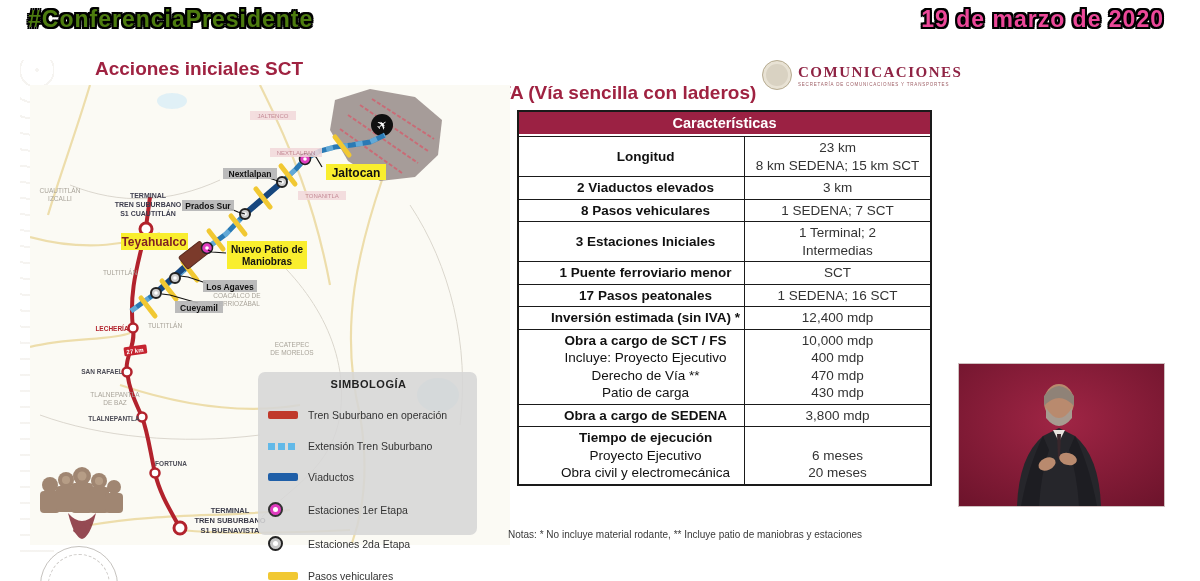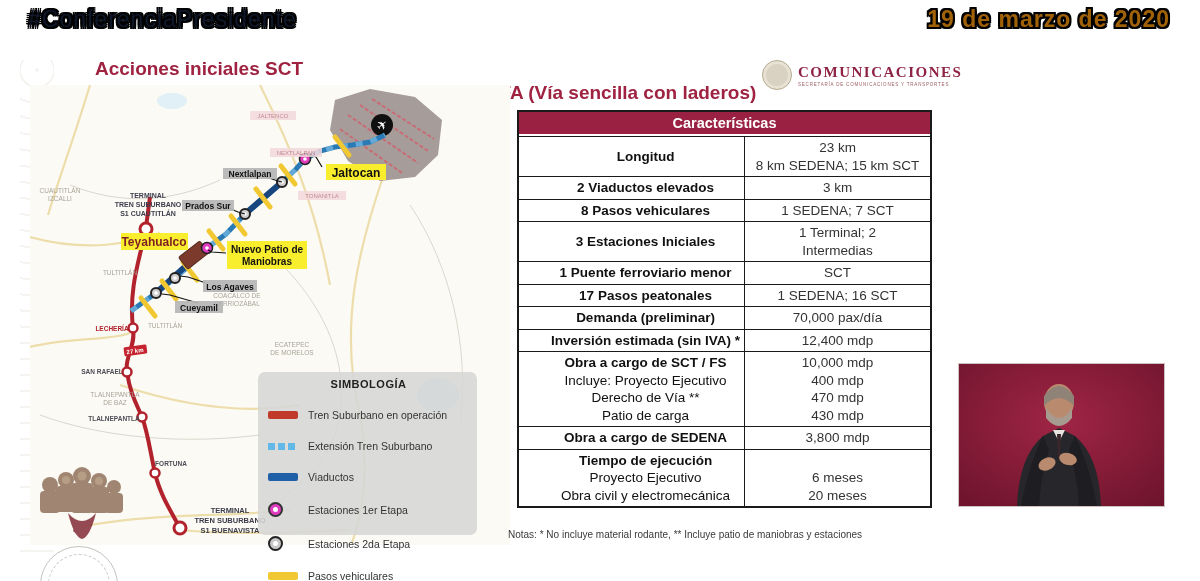--- a/index.html
+++ b/index.html
@@ -1,23 +1,23 @@
 <!DOCTYPE html>
 <html><head>
 <meta charset="utf-8">
 <style>
   html,body{margin:0;padding:0;}
   body{width:1200px;height:581px;overflow:hidden;background:#fff;
        font-family:"Liberation Sans",sans-serif;position:relative;}
   .abs{position:absolute;}
   
-  .hash{top:6px;left:28px;font-size:23px;font-weight:400;letter-spacing:1px;color:#0f172a;
+  .hash{top:6px;left:28px;font-size:23px;font-weight:700;letter-spacing:1px;color:#4d7c0f;
     text-shadow:-2px -2px 0 #000,2px -2px 0 #000,-2px 2px 0 #000,2px 2px 0 #000,
                  0 -2px 0 #000,0 2px 0 #000,-2px 0 0 #000,2px 0 0 #000;}
-  .dateTxt{top:6px;right:30px;font-size:23px;font-weight:800;letter-spacing:1px;color:#a16207;
+  .dateTxt{top:6px;right:36px;font-size:23px;font-weight:800;letter-spacing:1px;color:#ec4899;
     text-shadow:-2px -2px 0 #000,2px -2px 0 #000,-2px 2px 0 #000,2px 2px 0 #000,
                  0 -2px 0 #000,0 2px 0 #000,-2px 0 0 #000,2px 0 0 #000;}
   
   .title{top:57px;left:95px;color:#9f2241;font-size:19px;font-weight:600;line-height:24px;}
   
   .logo{top:60px;left:762px;display:flex;align-items:center;}
   .seal{width:28px;height:28px;border-radius:50%;background:#d9d2c2;border:1px solid #b9ae94;
         box-shadow:inset 0 0 0 3px #e8e2d4;margin-right:6px;}
   .logotxt{display:flex;flex-direction:column;}
   .logoname{font-family:"Liberation Serif",serif;font-weight:700;font-size:15px;
@@ -370,28 +370,20 @@
     <div class="tcell tr">
         <div class="vln">SCT</div>
       </div>
   </div>
   <div class="trow">
     <div class="tcell tl">
         <div>17 Pasos peatonales</div>
       </div>
     <div class="tcell tr">
         <div class="vln">1 SEDENA; 16 SCT</div>
-      </div>
-  </div>
-  <div class="trow">
-    <div class="tcell tl">
-        <div>Demanda (preliminar)</div>
-      </div>
-    <div class="tcell tr">
-        <div class="vln">70,000 pax/día</div>
       </div>
   </div>
   <div class="trow">
     <div class="tcell tl">
         <div>Inversión estimada (sin IVA) *</div>
       </div>
     <div class="tcell tr">
         <div class="vln">12,400 mdp</div>
       </div>
   </div>

